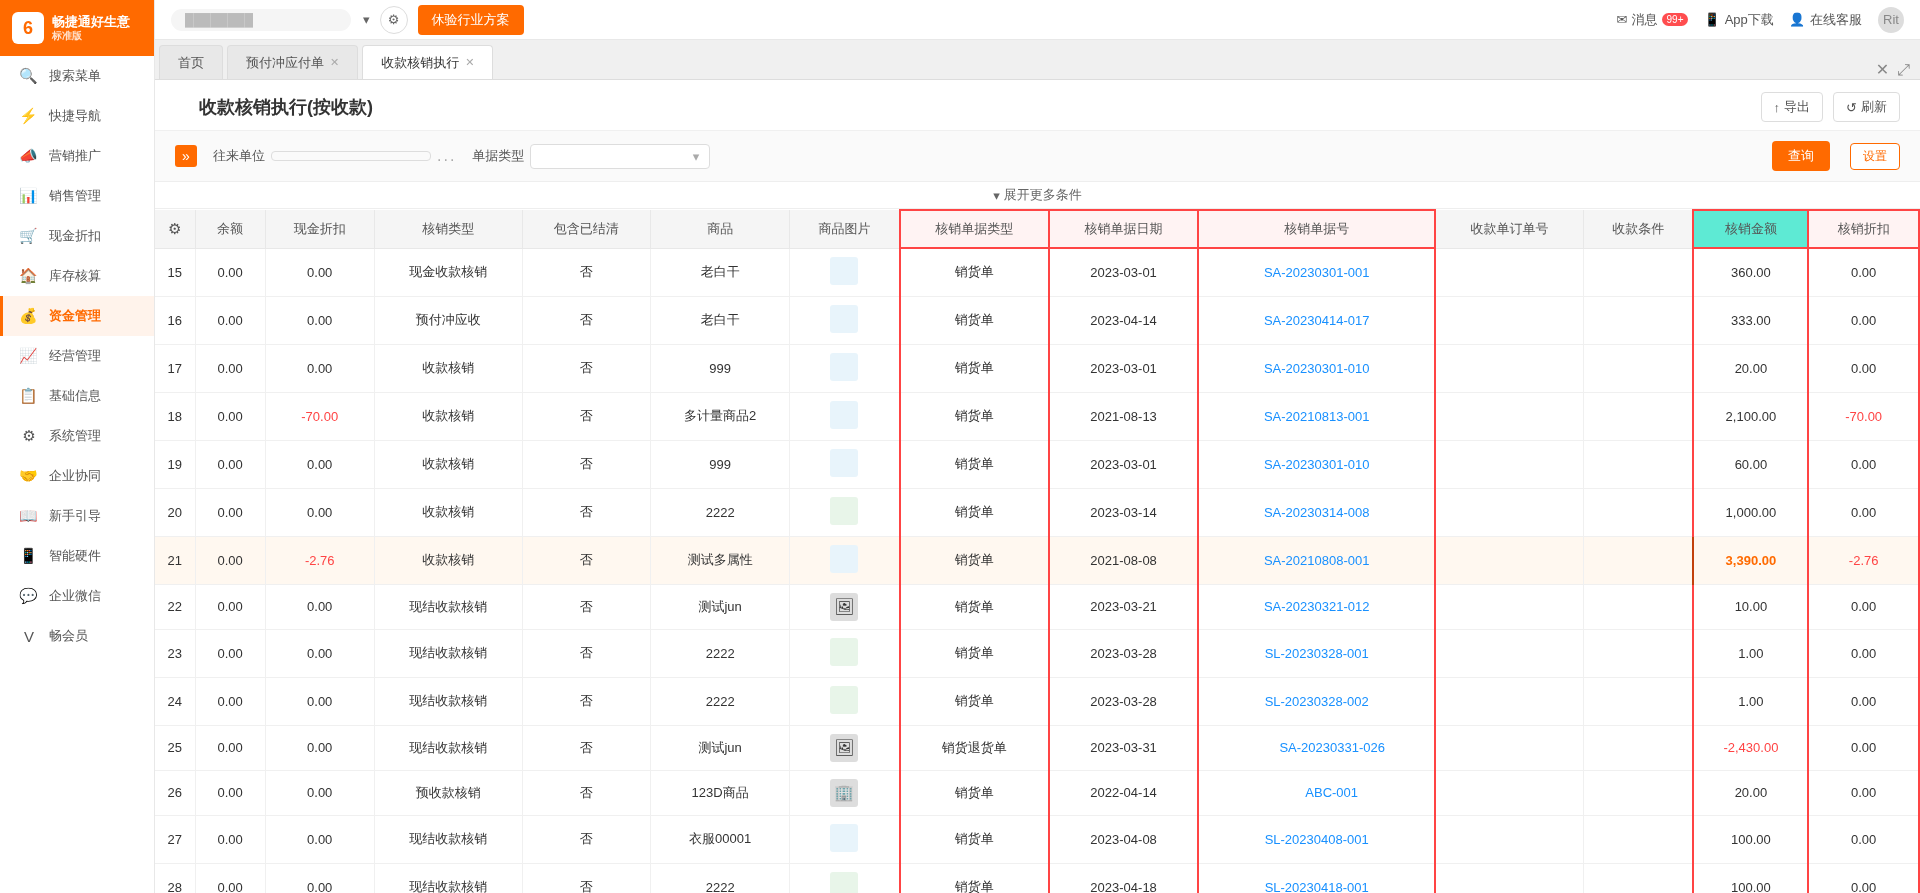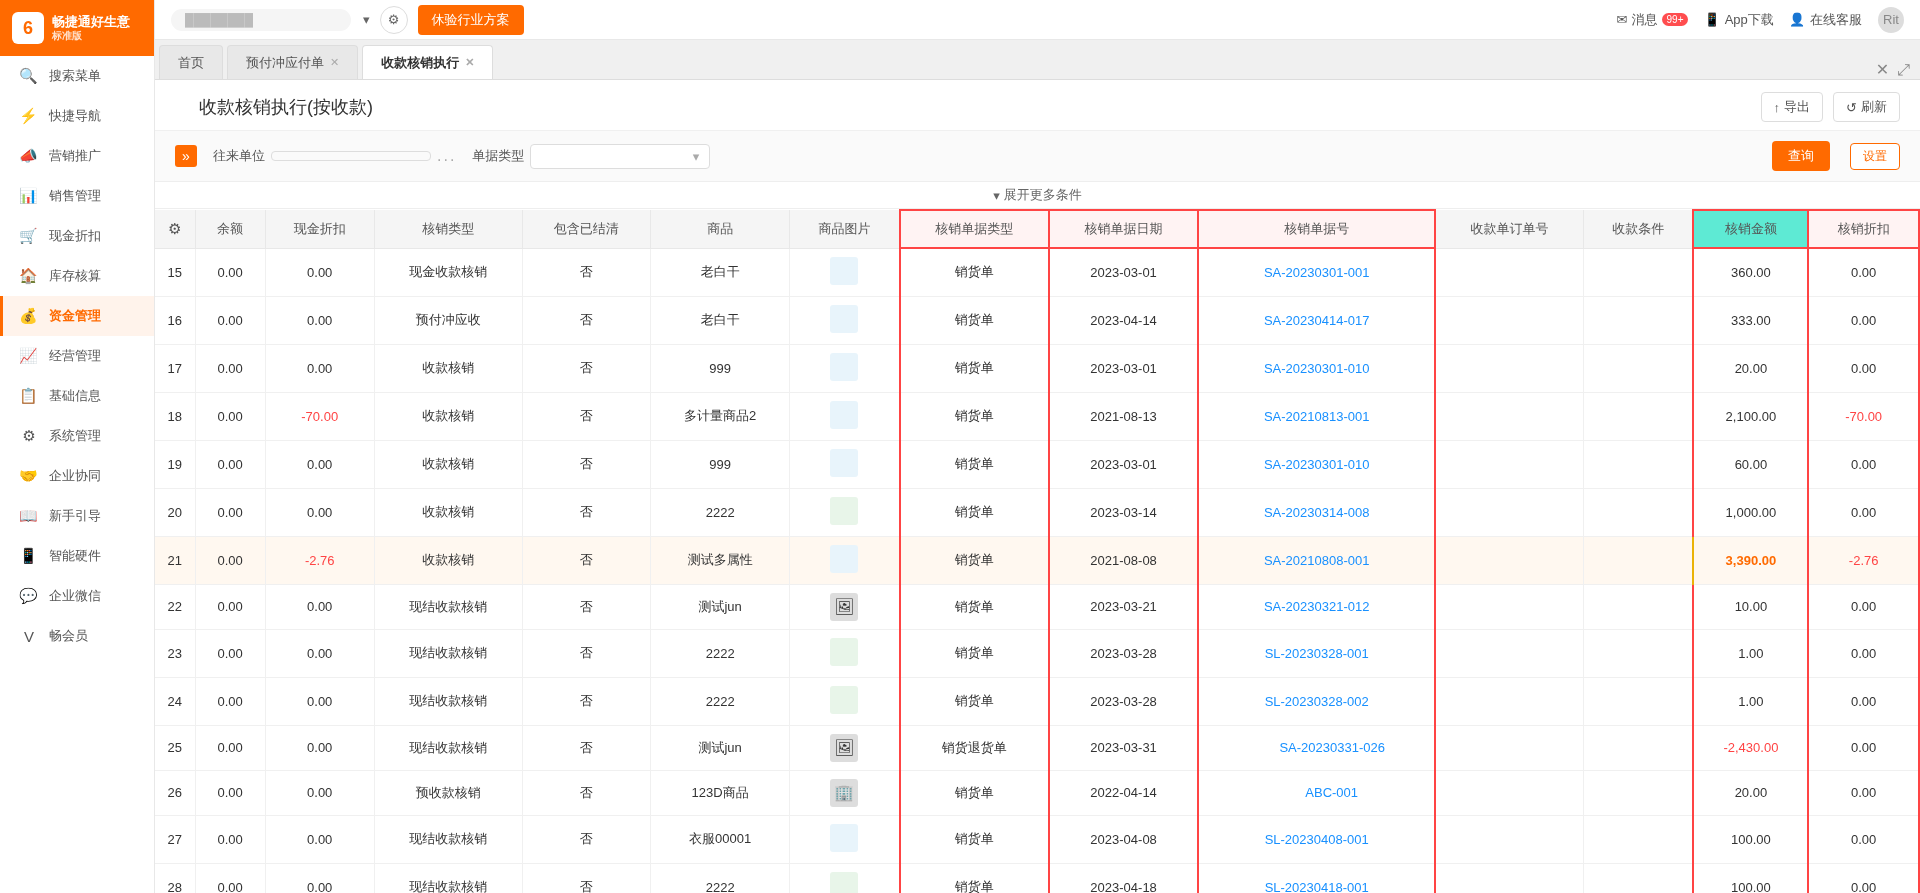--- a/index.html
+++ b/index.html
@@ -134,21 +134,21 @@
       cursor: pointer;
       color: #555;
       font-size: 13px;
       display: flex; align-items: center; gap: 6px;
       margin-left: 4px;
       height: 34px;
     }
     .tab.active {
       background: #fff;
       color: #333;
-      font-weight: 700;
+      font-weight: 400;
       justify-content: space-between;
     }
     .tab-close {
       color: #aaa; font-size: 11px; cursor: pointer;
     }
     .tabbar-right { margin-left: auto; display: flex; align-items: center; gap: 8px; padding-right: 10px; }
     .tab-btn { background: none; border: none; font-size: 16px; cursor: pointer; color: #888; }
 
     
     .page-content {
@@ -160,21 +160,21 @@
     }
 
     
     .page-header {
       padding: 12px 20px 8px;
       display: flex;
       align-items: center;
       justify-content: space-between;
       border-bottom: 1px solid #f0f0f0;
     }
-    .page-title { font-size: 18px; font-weight: normal; color: #333; padding-left: 24px; }
+    .page-title { font-size: 18px; font-weight: bold; color: #333; padding-left: 24px; }
     .page-header-actions { display: flex; gap: 10px; }
     .action-btn {
       display: flex; align-items: center; gap: 4px;
       padding: 5px 12px;
       border: 1px solid #ddd;
       border-radius: 4px;
       background: #fff;
       cursor: pointer;
       color: #555;
       font-size: 12px;
@@ -616,21 +616,21 @@
               <td><span class="td-red">-2.76</span></td>
               <td>收款核销</td>
               <td>否</td>
               <td>测试多属性</td>
               <td><span class="td-icon"></span></td>
               <td style="border-left:2px solid #ff4444;border-right:2px solid #ff4444;">销货单</td>
               <td style="border-left:2px solid #ff4444;border-right:2px solid #ff4444;">2021-08-08</td>
               <td style="border-left:2px solid #ff4444;border-right:2px solid #ff4444;"><a class="td-link">SA-20210808-001</a></td>
               <td></td>
               <td></td>
-              <td style="border-left:2px solid #eab308;border-right:2px solid #ff4444;"><span class="" style="color:#ff6a00;font-weight:bold;">3,390.00</span></td>
+              <td style="border-left:2px solid #c2410c;border-right:2px solid #ff4444;"><span class="" style="color:#ff6a00;font-weight:bold;">3,390.00</span></td>
               <td style="border-left:2px solid #ff4444;border-right:2px solid #ff4444;"><span class="td-red">-2.76</span></td>
             </tr>
             <tr>
               <td>22</td>
               <td>0.00</td>
               <td><span class="">0.00</span></td>
               <td>现结收款核销</td>
               <td>否</td>
               <td>测试jun</td>
               <td><span class="td-icon-img">🖼</span></td>

